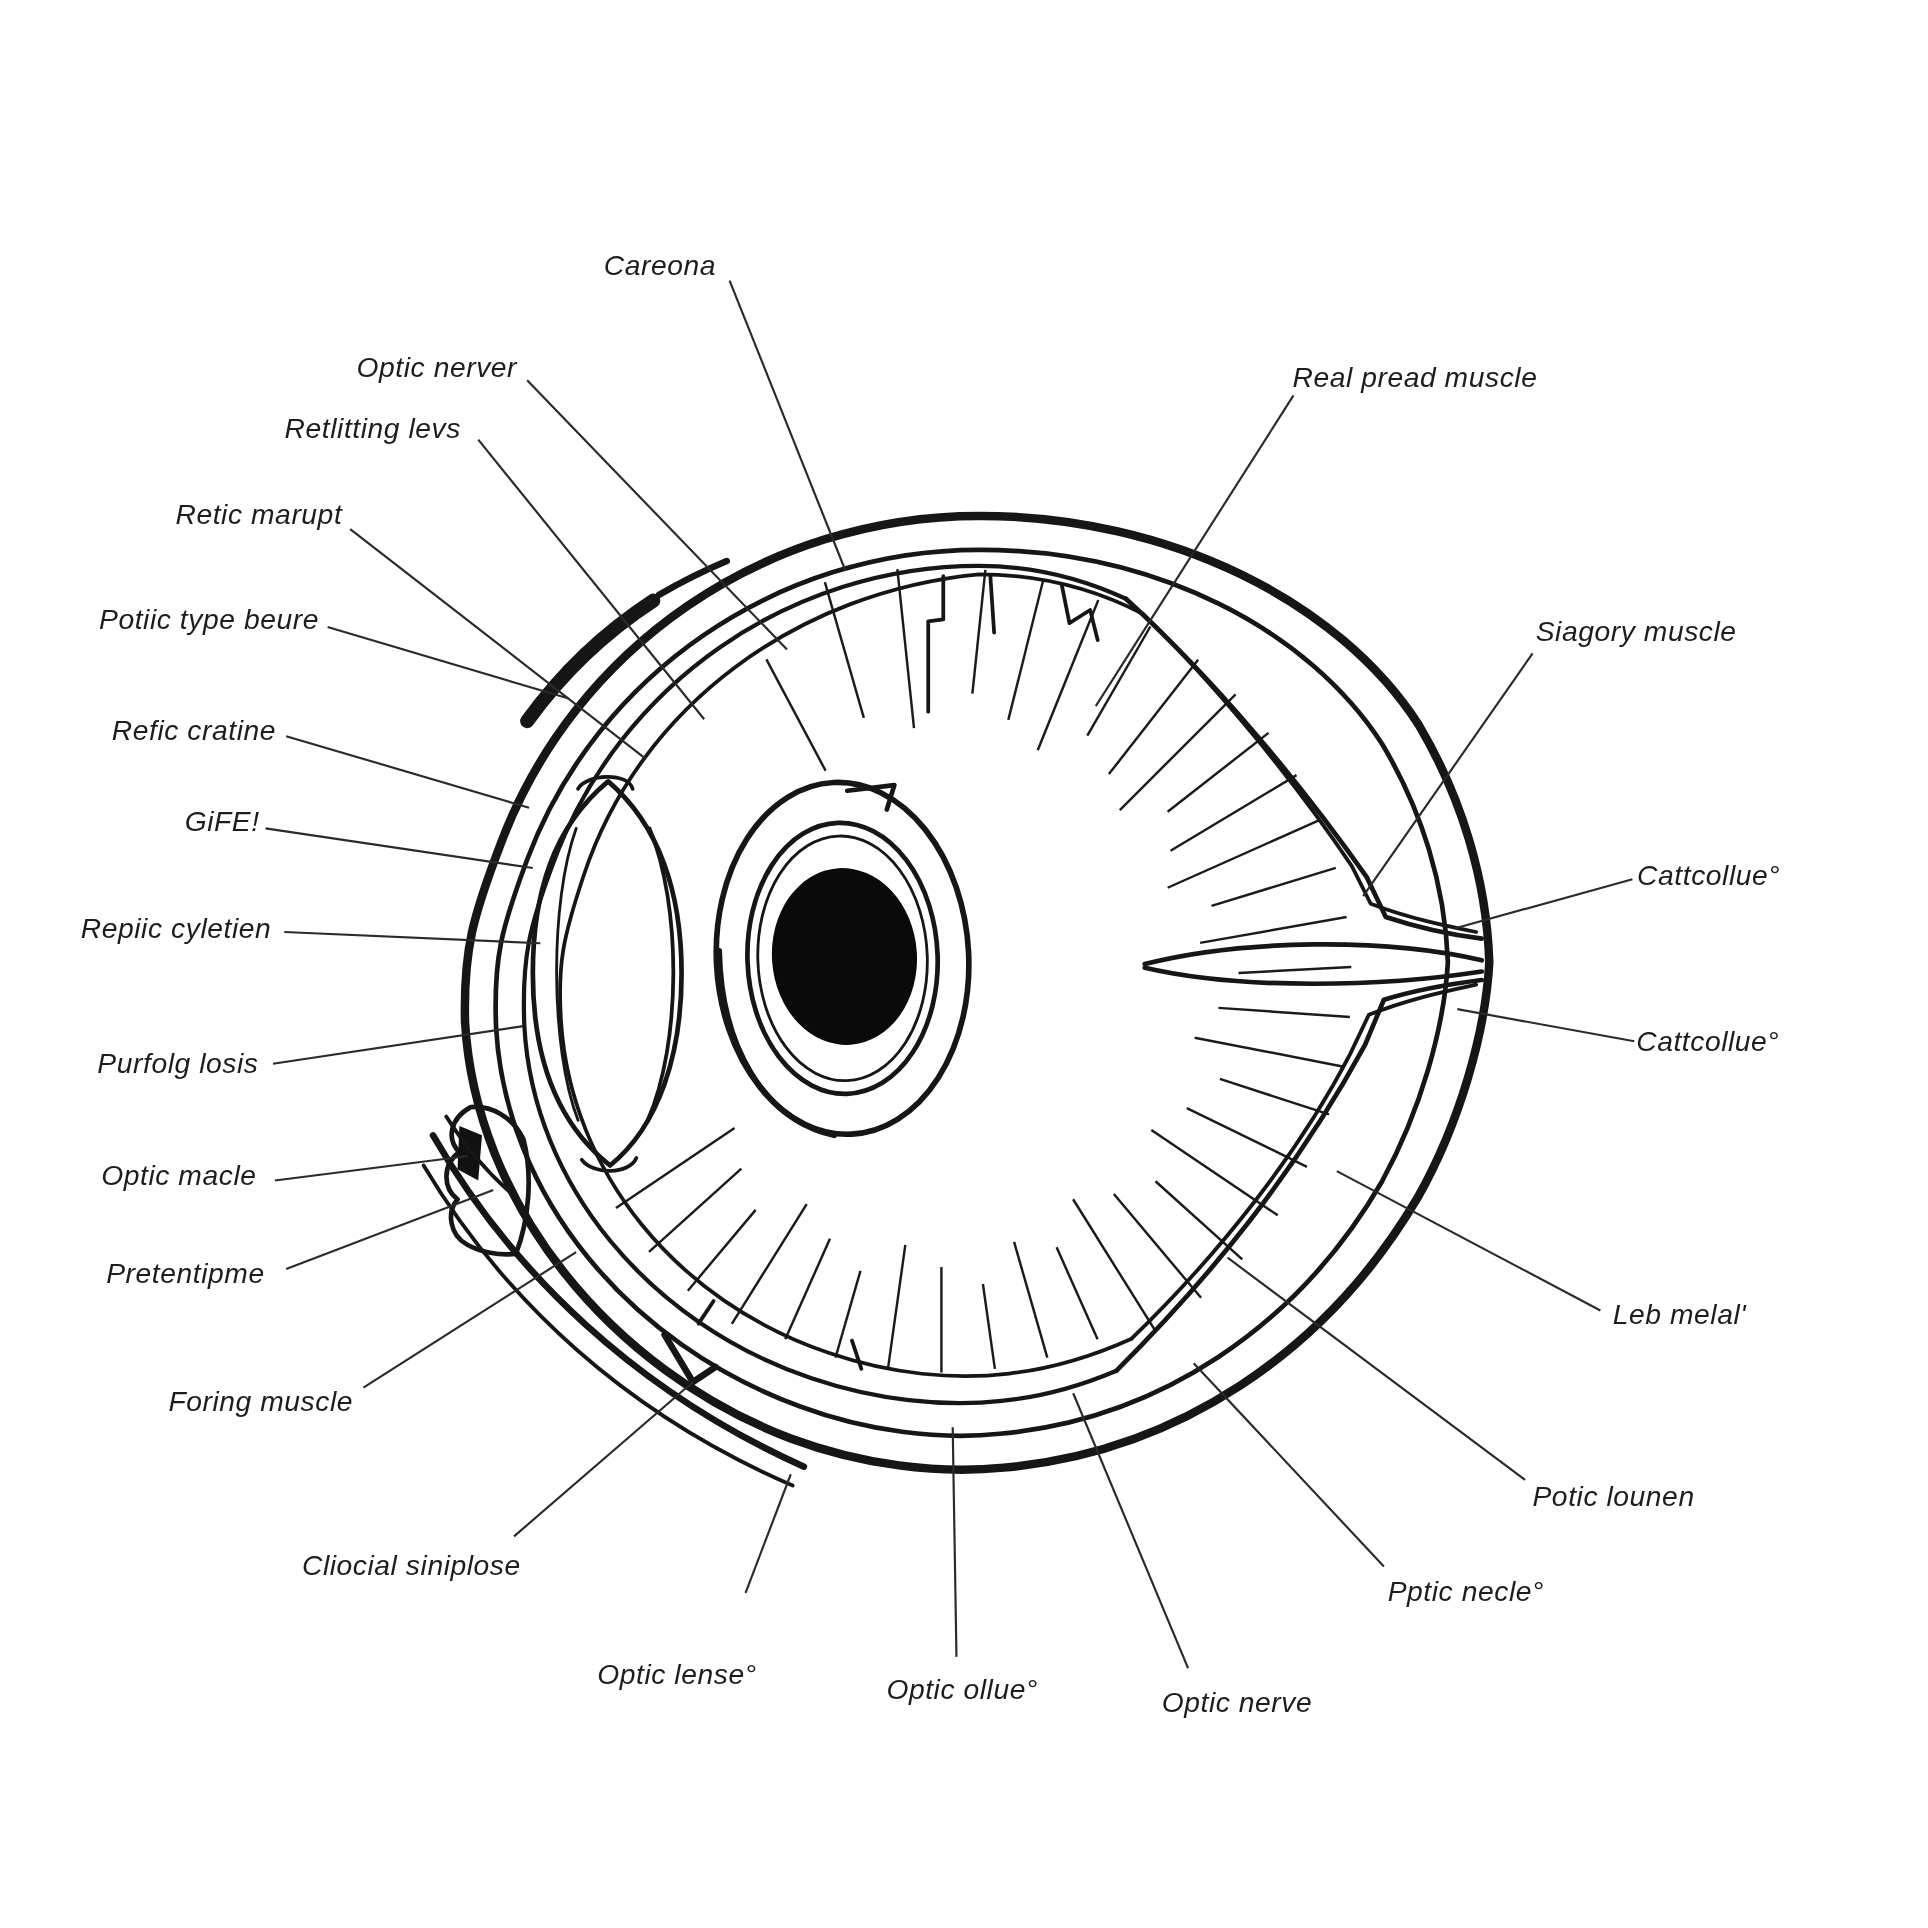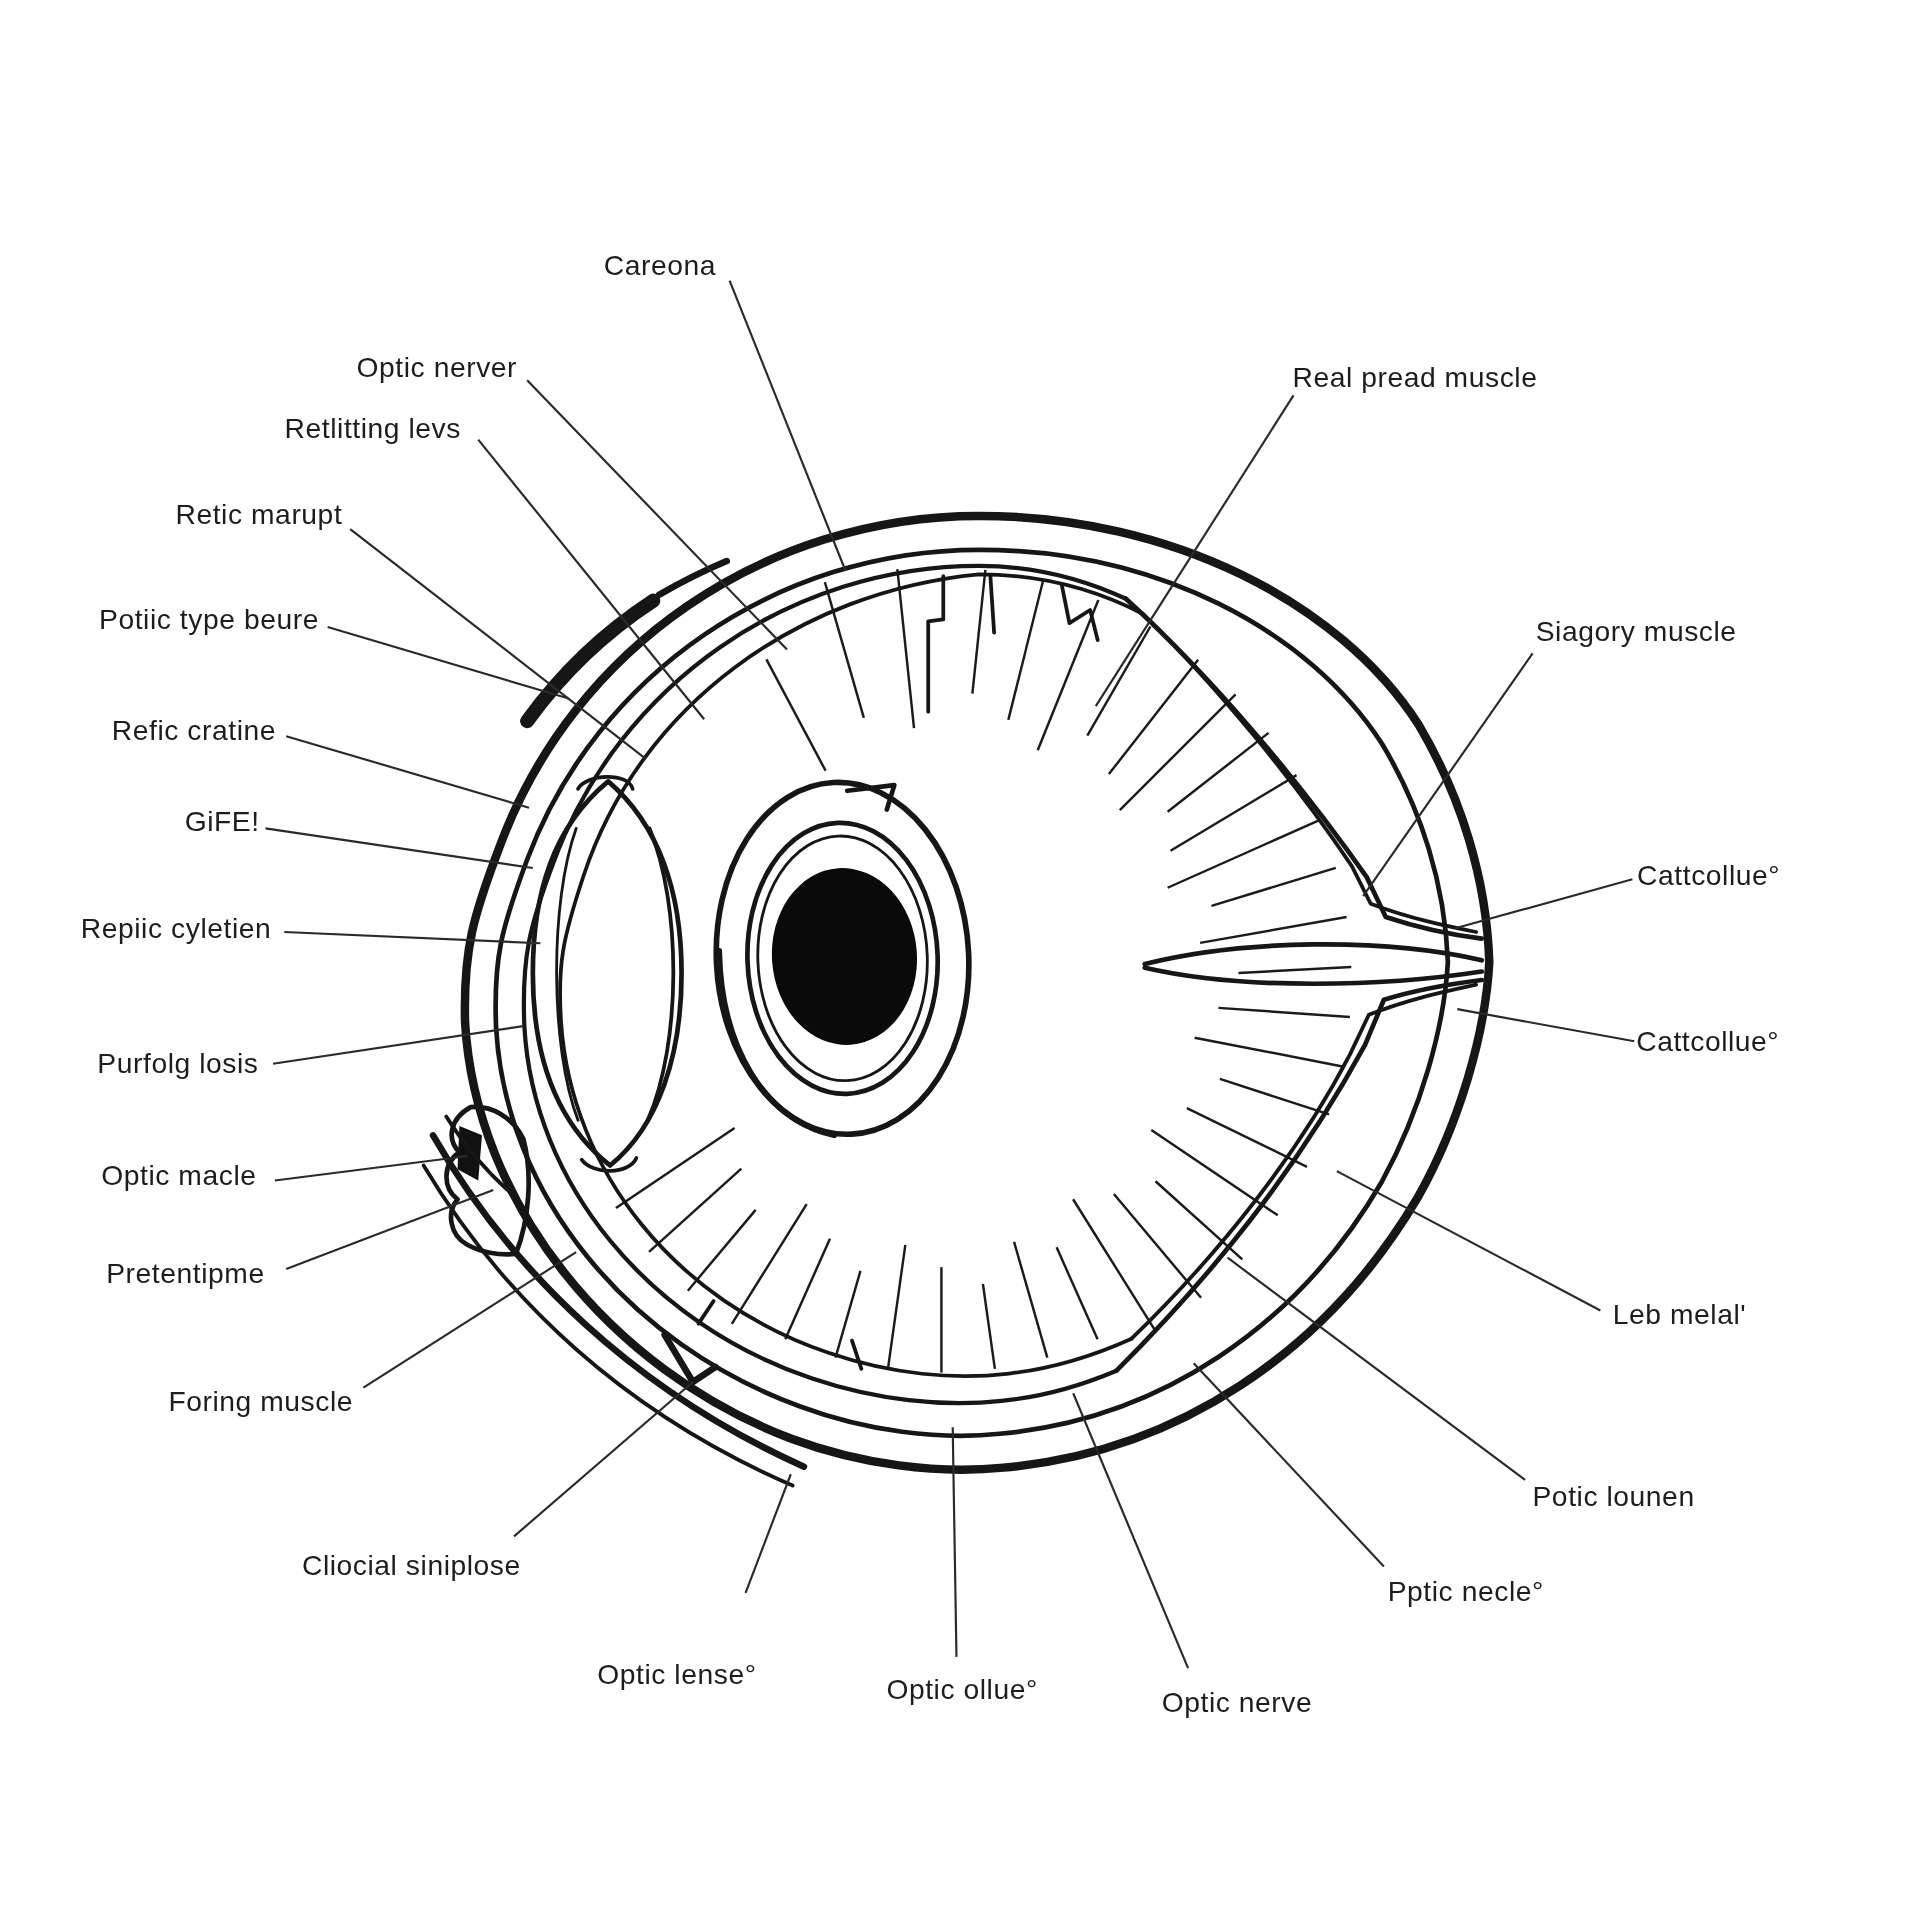--- a/index.html
+++ b/index.html
@@ -7,20 +7,21 @@
     padding: 0;
     background: #ffffff;
   }
   .canvas {
     position: relative;
     width: 1928px;
     height: 1928px;
     background: #ffffff;
     overflow: hidden;
     font-family: "Liberation Sans", sans-serif;
+    font-style: italic;
   }
   svg { display: block; width: 1928px; height: 1928px; }
   .ink     { stroke: #161616; fill: none; stroke-linecap: round; stroke-linejoin: round; }
   .leader  { stroke: #2a2a2a; stroke-width: 2.3; fill: none; }
   .ray     { stroke: #1b1b1b; stroke-width: 2.6; fill: none; }
   text.lbl {
     font-family: "Liberation Sans", sans-serif;
     font-size: 30px;
     letter-spacing: 0.6px;
     fill: #1d1d1d;

